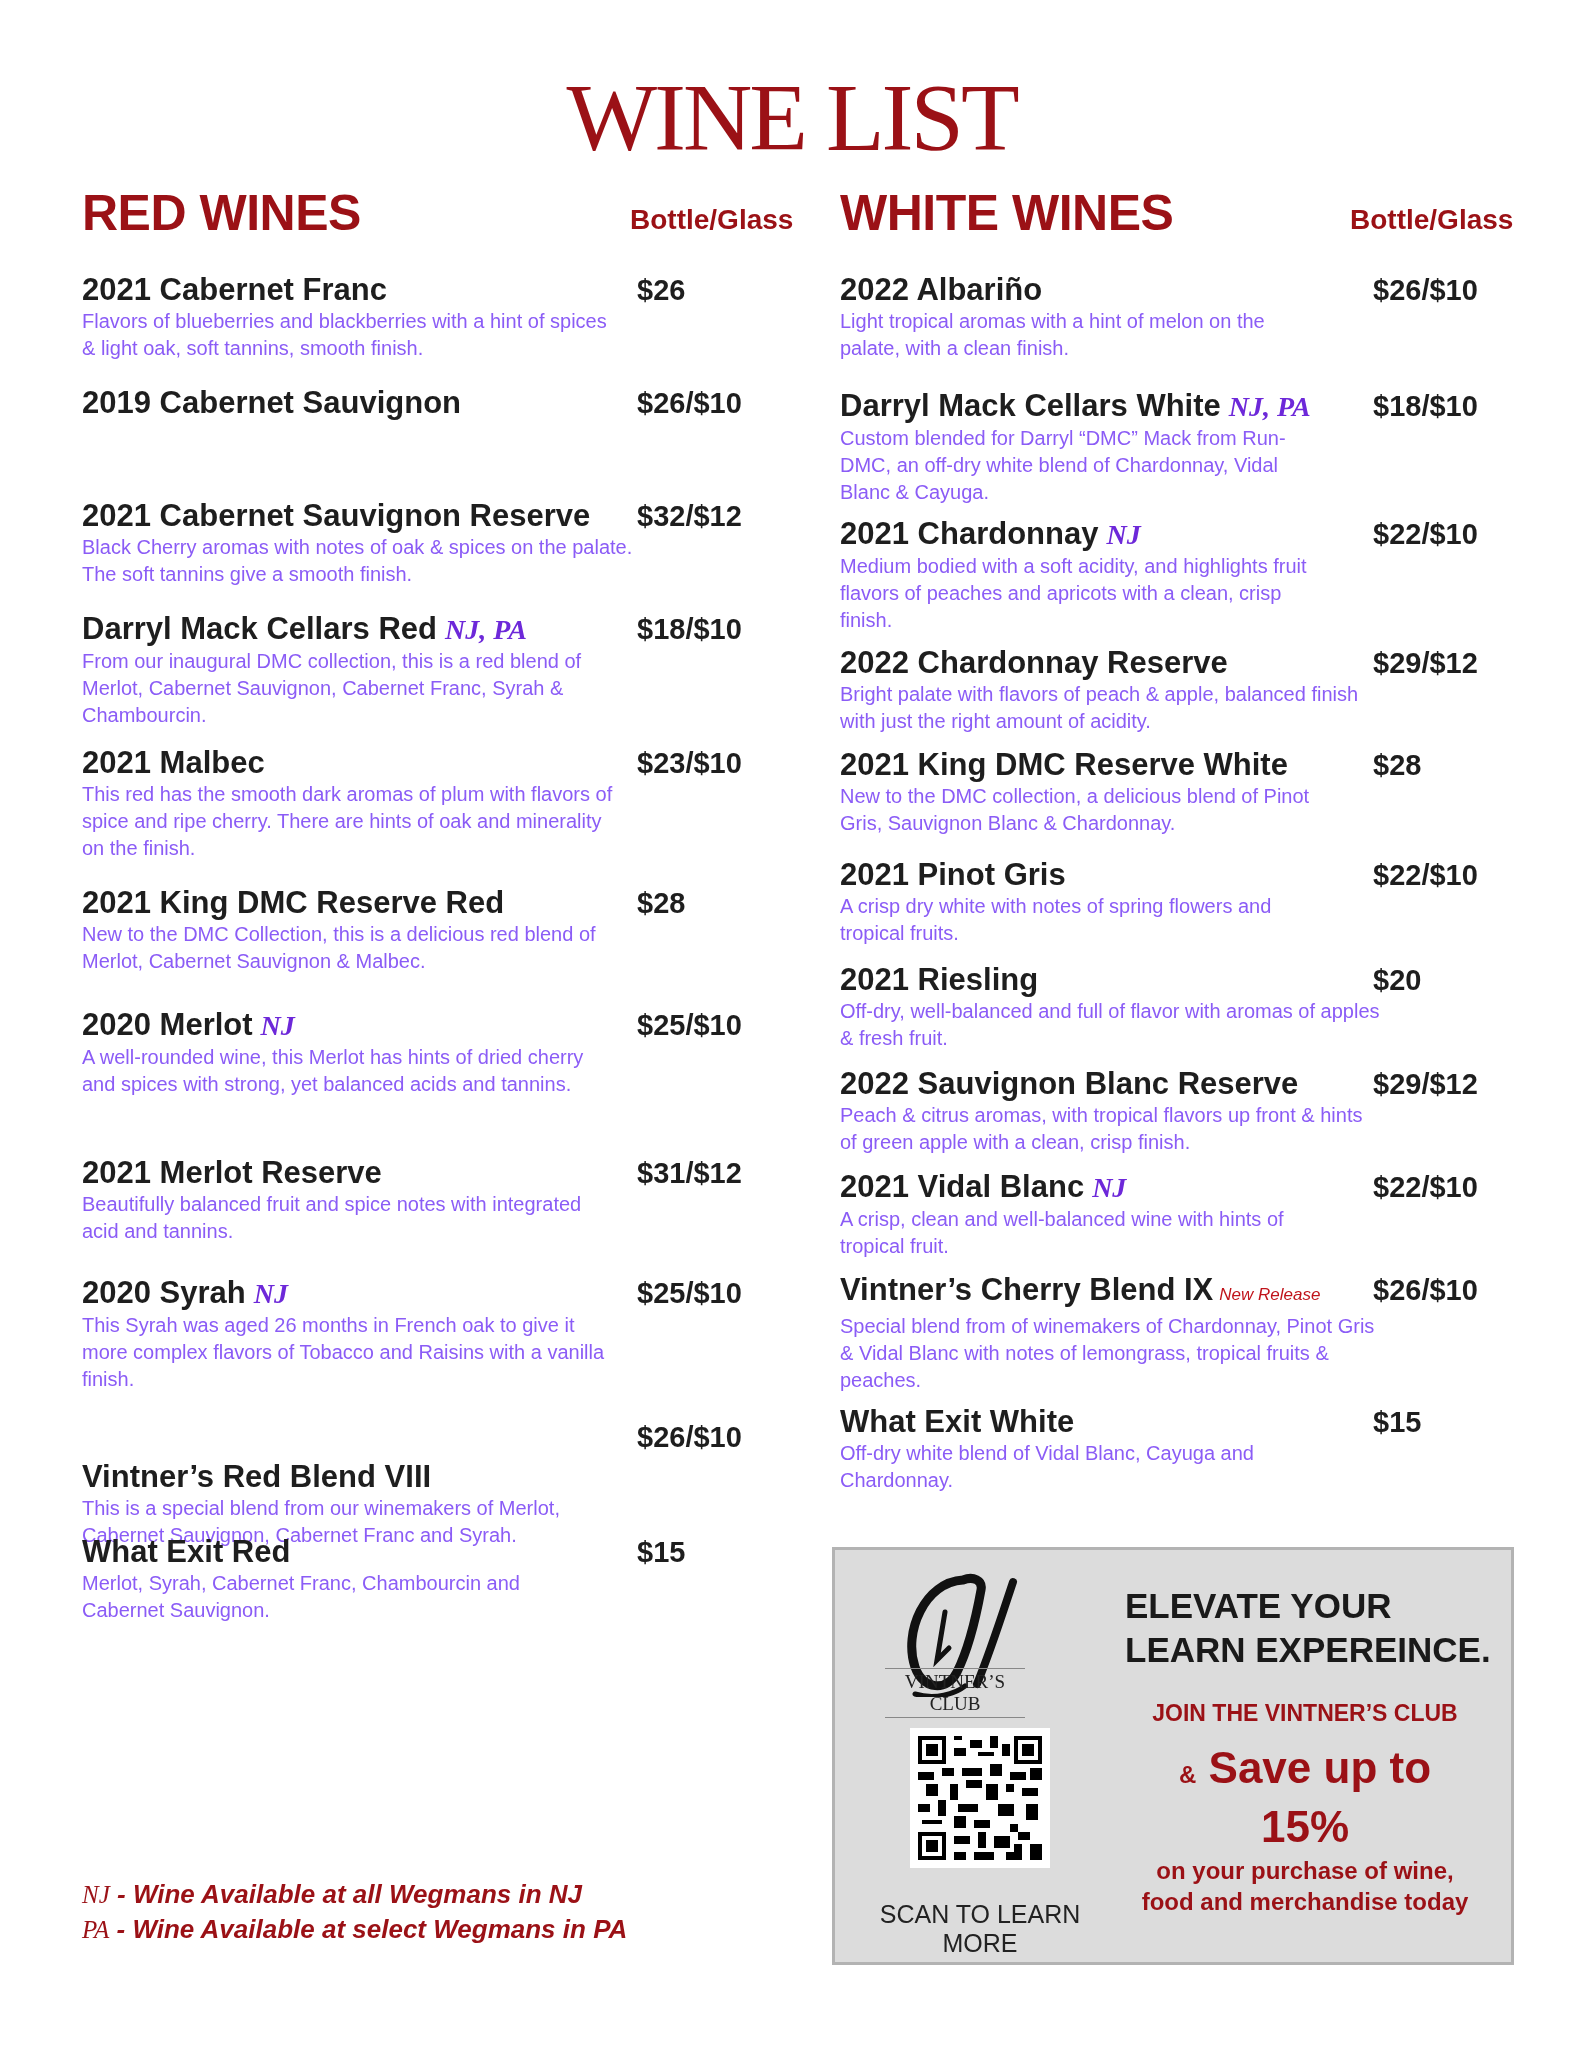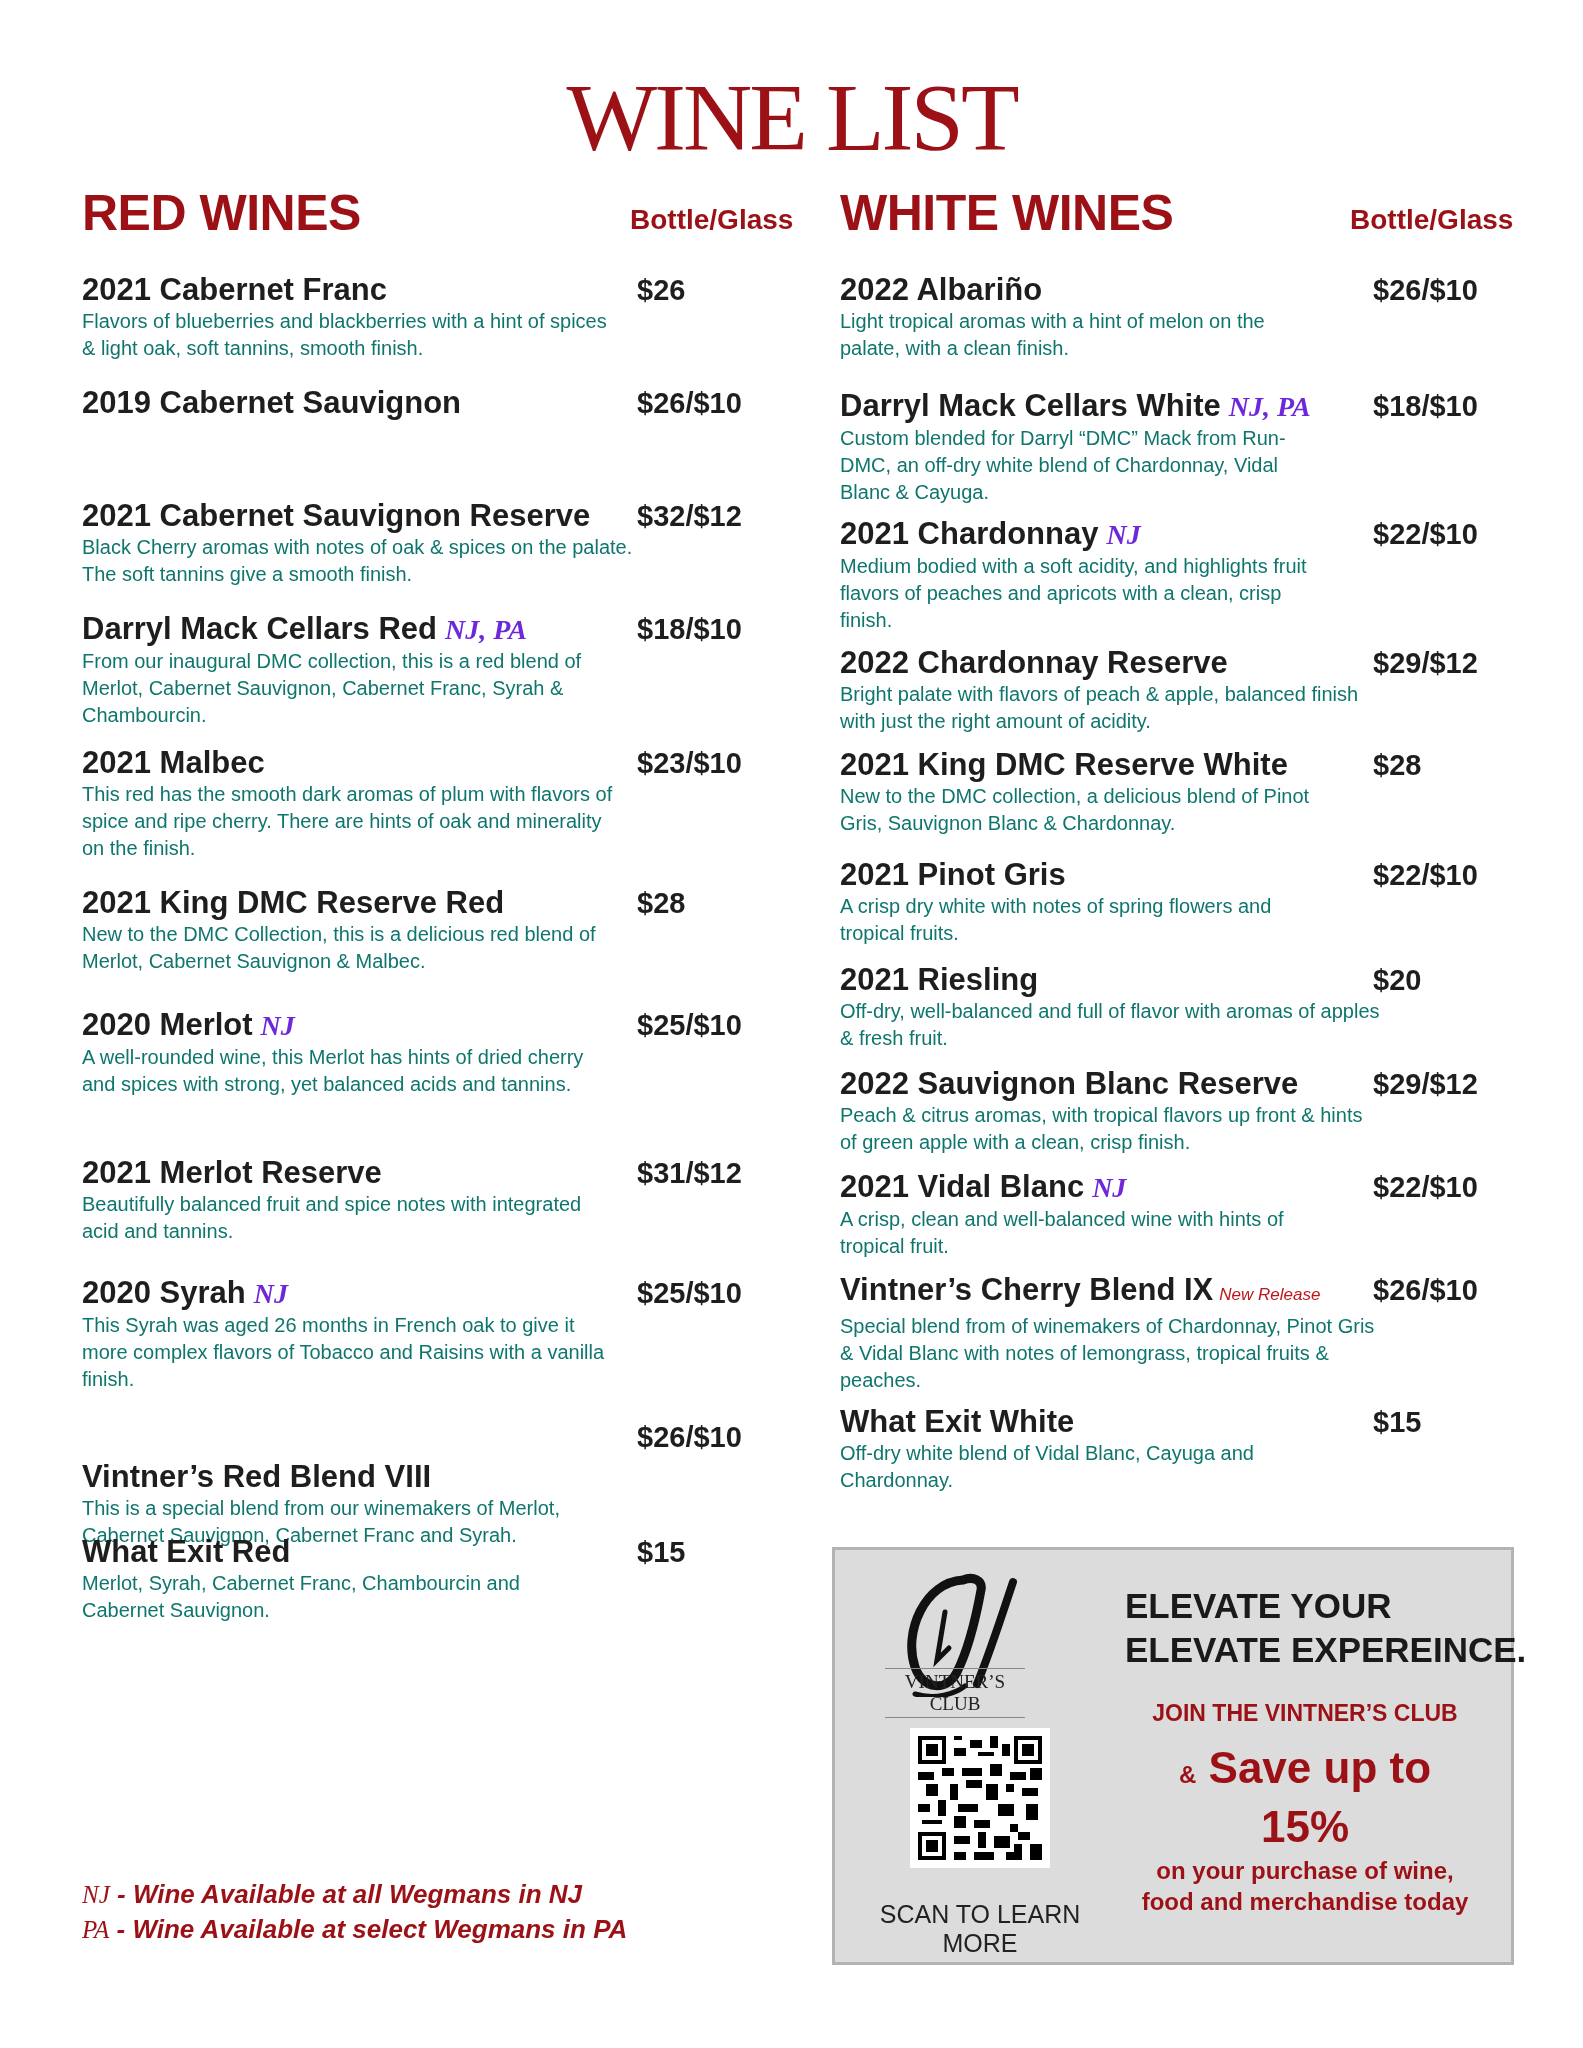--- a/index.html
+++ b/index.html
@@ -6,21 +6,21 @@
   body { width: 1583px; height: 2048px; position: relative; overflow: hidden;
          font-family: "Liberation Sans", "DejaVu Sans", sans-serif; color: #222; }
   .title { position: absolute; left: 0; width: 1583px; top: 70px; text-align: center;
            font-family: "Liberation Serif", "DejaVu Serif", serif; font-size: 96px;
            color: #9b1116; letter-spacing: -3px; line-height: 1; }
   .sec-head { position: absolute; font-weight: bold; color: #9b1116; font-size: 50px;
               line-height: 1; letter-spacing: -0.5px; }
   .bg-label { position: absolute; font-weight: bold; color: #9b1116; font-size: 28px; line-height: 1; }
   .item { position: absolute; }
   .item .name { font-weight: bold; font-size: 31px; color: #1e1e1e; line-height: 36px; white-space: nowrap; }
-  .item .desc { font-size: 20px; color: #0f766e; line-height: 27px; }
+  .item .desc { font-size: 20px; color: #8b5cf6; line-height: 27px; }
   .item .tag { font-family: "Liberation Serif", "DejaVu Serif", serif; font-style: italic;
                font-weight: bold; color: #6d28d9; font-size: 28px; margin-left: 8px; }
   .item .tag-new { font-style: italic; color: #c0141b; font-size: 17px; font-weight: normal; margin-left: 6px; }
   .price { position: absolute; font-weight: bold; font-size: 29px; color: #1e1e1e; line-height: 36px; white-space: nowrap; }
   .legend { position: absolute; left: 82px; top: 1877px; color: #9b1116; font-style: italic;
             font-weight: bold; font-size: 26px; line-height: 34px; }
   .legend .code { font-family: "Liberation Serif", "DejaVu Serif", serif; font-weight: normal; font-size: 25px; }
   .promo { position: absolute; left: 832px; top: 1547px; width: 682px; height: 418px;
            background: #dcdcdc; border: 3px solid #b3b3b3; box-sizing: border-box; }
   .logo { position: absolute; left: 50px; top: 22px; width: 170px; height: 120px; }
@@ -235,21 +235,21 @@
           <rect x="14" y="29" width="5" height="2"></rect>
           <rect x="22" y="29" width="4" height="2"></rect>
           <rect x="24" y="27" width="2" height="2"></rect>
       </g>
     </svg>
   </div>
   <div class="scan">SCAN TO LEARN MORE</div>
 
   <div class="elevate">
     <div>ELEVATE YOUR</div>
-    <div>ELEVATE EXPEREINCE.</div>
+    <div>LEARN EXPEREINCE.</div>
   </div>
   <div class="join">JOIN THE VINTNER’S CLUB</div>
   <div class="save">
     <div><span class="amp">&amp;</span> <span>Save up to</span></div>
     <div>15%</div>
   </div>
   <div class="purchase">
     <div>on your purchase of wine,</div>
     <div>food and merchandise today</div>
   </div>

